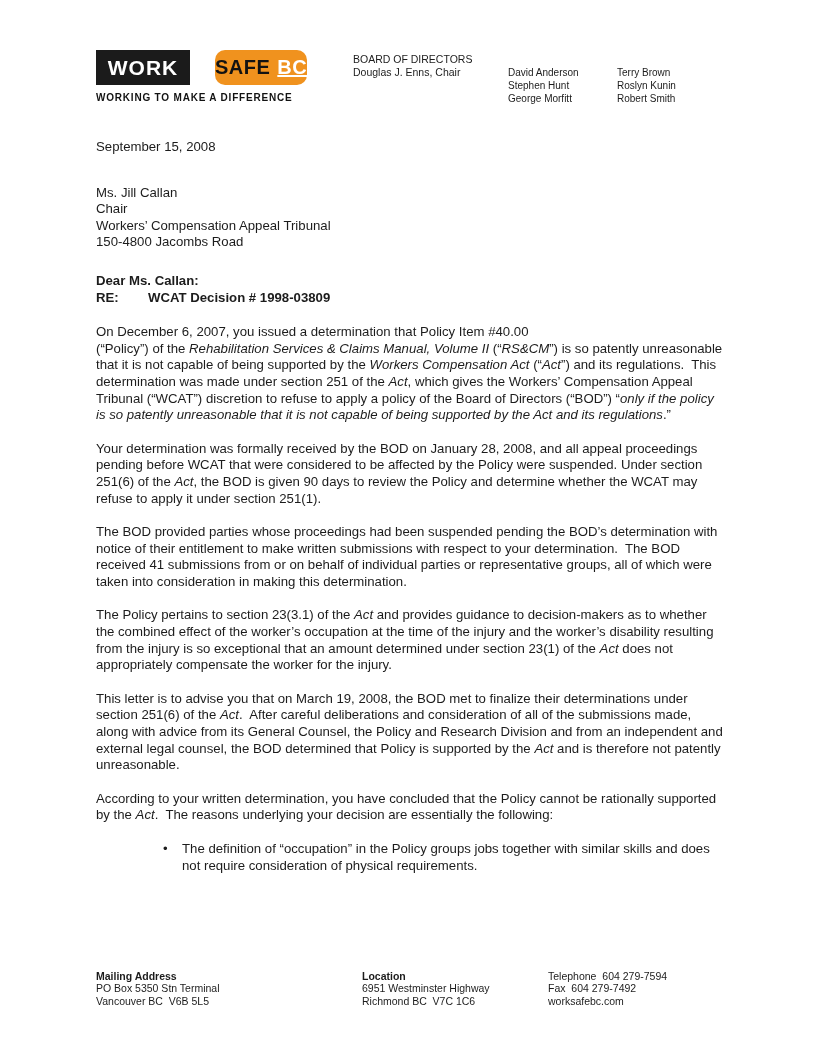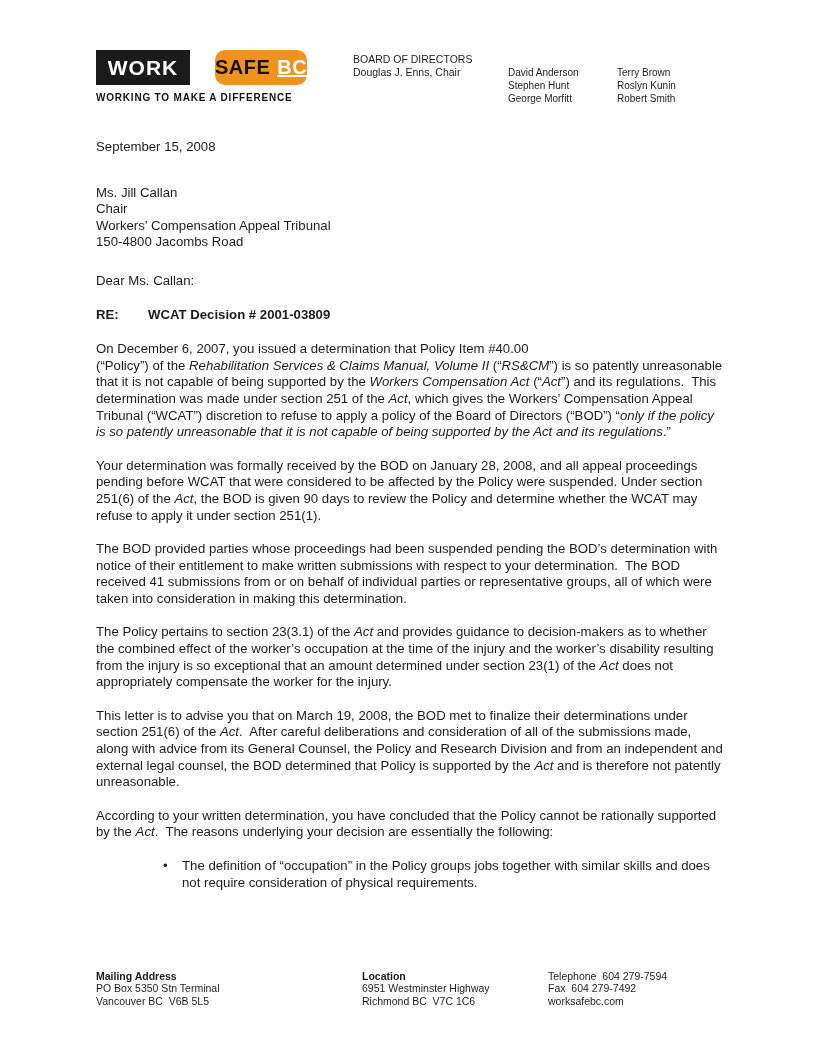--- a/index.html
+++ b/index.html
@@ -23,21 +23,21 @@
   .tagline{margin-top:7px;font-size:10px;font-weight:bold;letter-spacing:0.8px;white-space:nowrap;color:#121212;}
   .board-title{position:absolute;left:353px;top:53px;font-size:10.5px;}
   .board-chair{position:absolute;left:353px;top:66px;font-size:10.5px;}
   .directors{position:absolute;top:66px;font-size:10px;line-height:13px;}
   .directors-1{left:508px;}
   .directors-2{left:617px;}
   
   .letter{position:absolute;left:96px;top:139px;width:628px;font-size:13.2px;line-height:16.6px;}
   .date{margin-bottom:29px;}
   .recipient{margin-bottom:22px;}
-  .salutation{margin-bottom:17px;}
+  .salutation{font-weight:bold;}
   .re-line{font-weight:bold;margin-bottom:18px;}
   .re-label{display:inline-block;width:52px;}
   .para{margin:0 0 17px 0;white-space:pre-wrap;}
   .para em{}
   .bullet-row{display:flex;margin:0 0 0 67px;}
   .bullet-marker{flex:0 0 19px;}
   .bullet-text{flex:1 1 auto;white-space:pre-wrap;}
   
   .footer{position:absolute;top:970px;left:0;width:816px;font-size:10.5px;line-height:12.4px;}
   .footer-col{position:absolute;top:0;}
@@ -79,21 +79,21 @@
 
   <div class="letter">
     <div class="date">September 15, 2008</div>
     <div class="recipient">
         <div>Ms. Jill Callan</div>
         <div>Chair</div>
         <div>Workers’ Compensation Appeal Tribunal</div>
         <div>150-4800 Jacombs Road</div>
       </div>
     <div class="salutation">Dear Ms. Callan:</div>
-    <div class="re-line"><span class="re-label">RE:</span><span class="re-subject">WCAT Decision # 2001-03809</span></div>
+    <div class="re-line"><span class="re-label">RE:</span><span class="re-subject">WCAT Decision # 1998-03809</span></div>
 
     <p class="para"><span>On December 6, 2007, you issued a determination that Policy Item #40.00</span><br><span>(“Policy”) of the </span><em>Rehabilitation Services &amp; Claims Manual, Volume II</em><span> (“</span><em>RS&amp;CM</em><span>”) is so patently unreasonable that it is not capable of being supported by the </span><em>Workers Compensation Act</em><span> (“</span><em>Act</em><span>”) and its regulations.  This determination was made under section 251 of the </span><em>Act</em><span>, which gives the Workers’ Compensation Appeal Tribunal (“WCAT”) discretion to refuse to apply a policy of the Board of Directors (“BOD”) “</span><em>only if the policy is so patently unreasonable that it is not capable of being supported by the Act and its regulations</em><span>.”</span></p>
     <p class="para"><span>Your determination was formally received by the BOD on January 28, 2008, and all appeal proceedings pending before WCAT that were considered to be affected by the Policy were suspended. Under section 251(6) of the </span><em>Act</em><span>, the BOD is given 90 days to review the Policy and determine whether the WCAT may refuse to apply it under section 251(1).</span></p>
     <p class="para"><span>The BOD provided parties whose proceedings had been suspended pending the BOD’s determination with notice of their entitlement to make written submissions with respect to your determination.  The BOD received 41 submissions from or on behalf of individual parties or representative groups, all of which were taken into consideration in making this determination.</span></p>
     <p class="para"><span>The Policy pertains to section 23(3.1) of the </span><em>Act</em><span> and provides guidance to decision-makers as to whether the combined effect of the worker’s occupation at the time of the injury and the worker’s disability resulting from the injury is so exceptional that an amount determined under section 23(1) of the </span><em>Act</em><span> does not appropriately compensate the worker for the injury.</span></p>
     <p class="para"><span>This letter is to advise you that on March 19, 2008, the BOD met to finalize their determinations under section 251(6) of the </span><em>Act</em><span>.  After careful deliberations and consideration of all of the submissions made, along with advice from its General Counsel, the Policy and Research Division and from an independent and external legal counsel, the BOD determined that Policy is supported by the </span><em>Act</em><span> and is therefore not patently unreasonable.</span></p>
     <p class="para"><span>According to your written determination, you have concluded that the Policy cannot be rationally supported by the </span><em>Act</em><span>.  The reasons underlying your decision are essentially the following:</span></p>
 
     <div class="bullet-row">
         <span class="bullet-marker">•</span>

